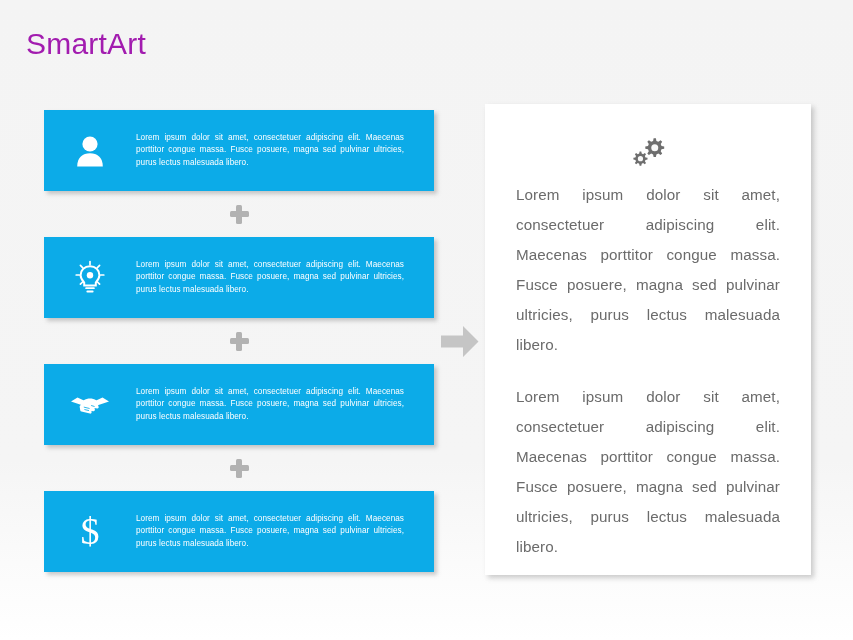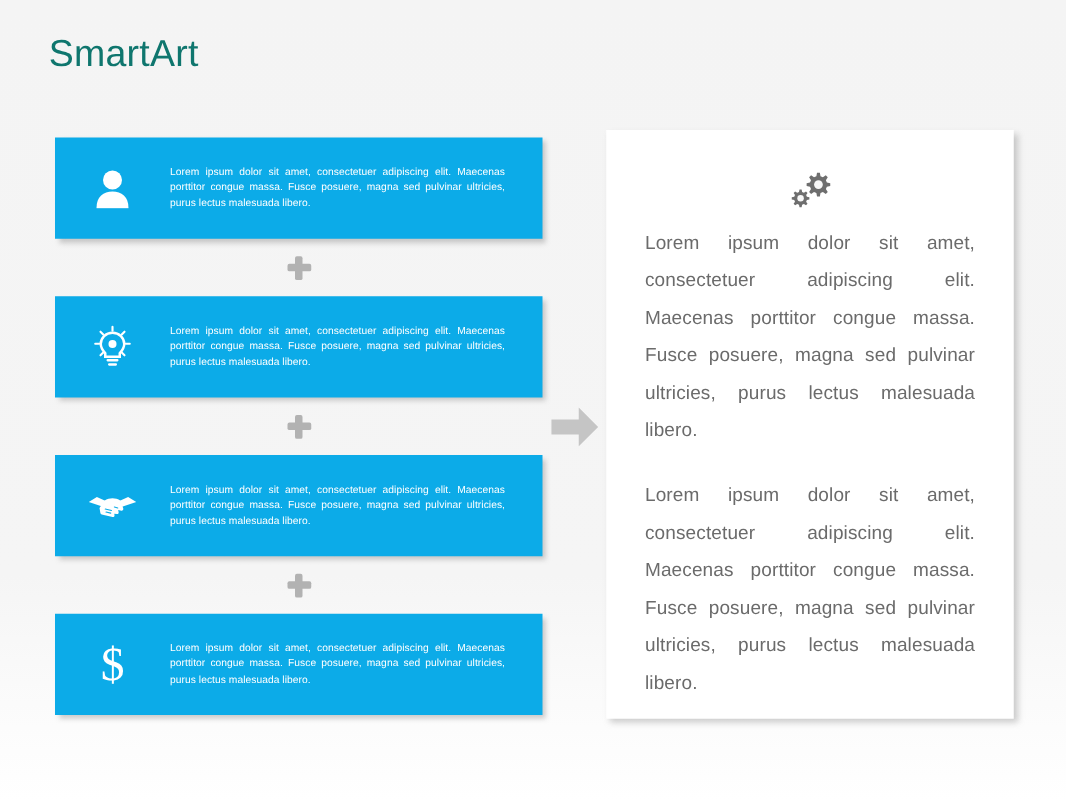--- a/index.html
+++ b/index.html
@@ -12,25 +12,25 @@
 
   body {
     font-family: "Liberation Sans", sans-serif;
     background: linear-gradient(to bottom, #f4f4f4 0%, #f5f5f5 72%, #fbfbfb 88%, #ffffff 100%);
     position: relative;
   }
 
   
   .page-title {
     position: absolute;
-    left: 39px;
+    left: 26px;
     top: 26px;
     font-size: 30px;
     font-weight: 400;
-    color: #0f766e;
+    color: #a21caf;
     letter-spacing: 0.2px;
     line-height: 1.2;
   }
 
   
   .left-column {
     position: absolute;
     left: 44px;
     top: 110px;
     width: 390px;

